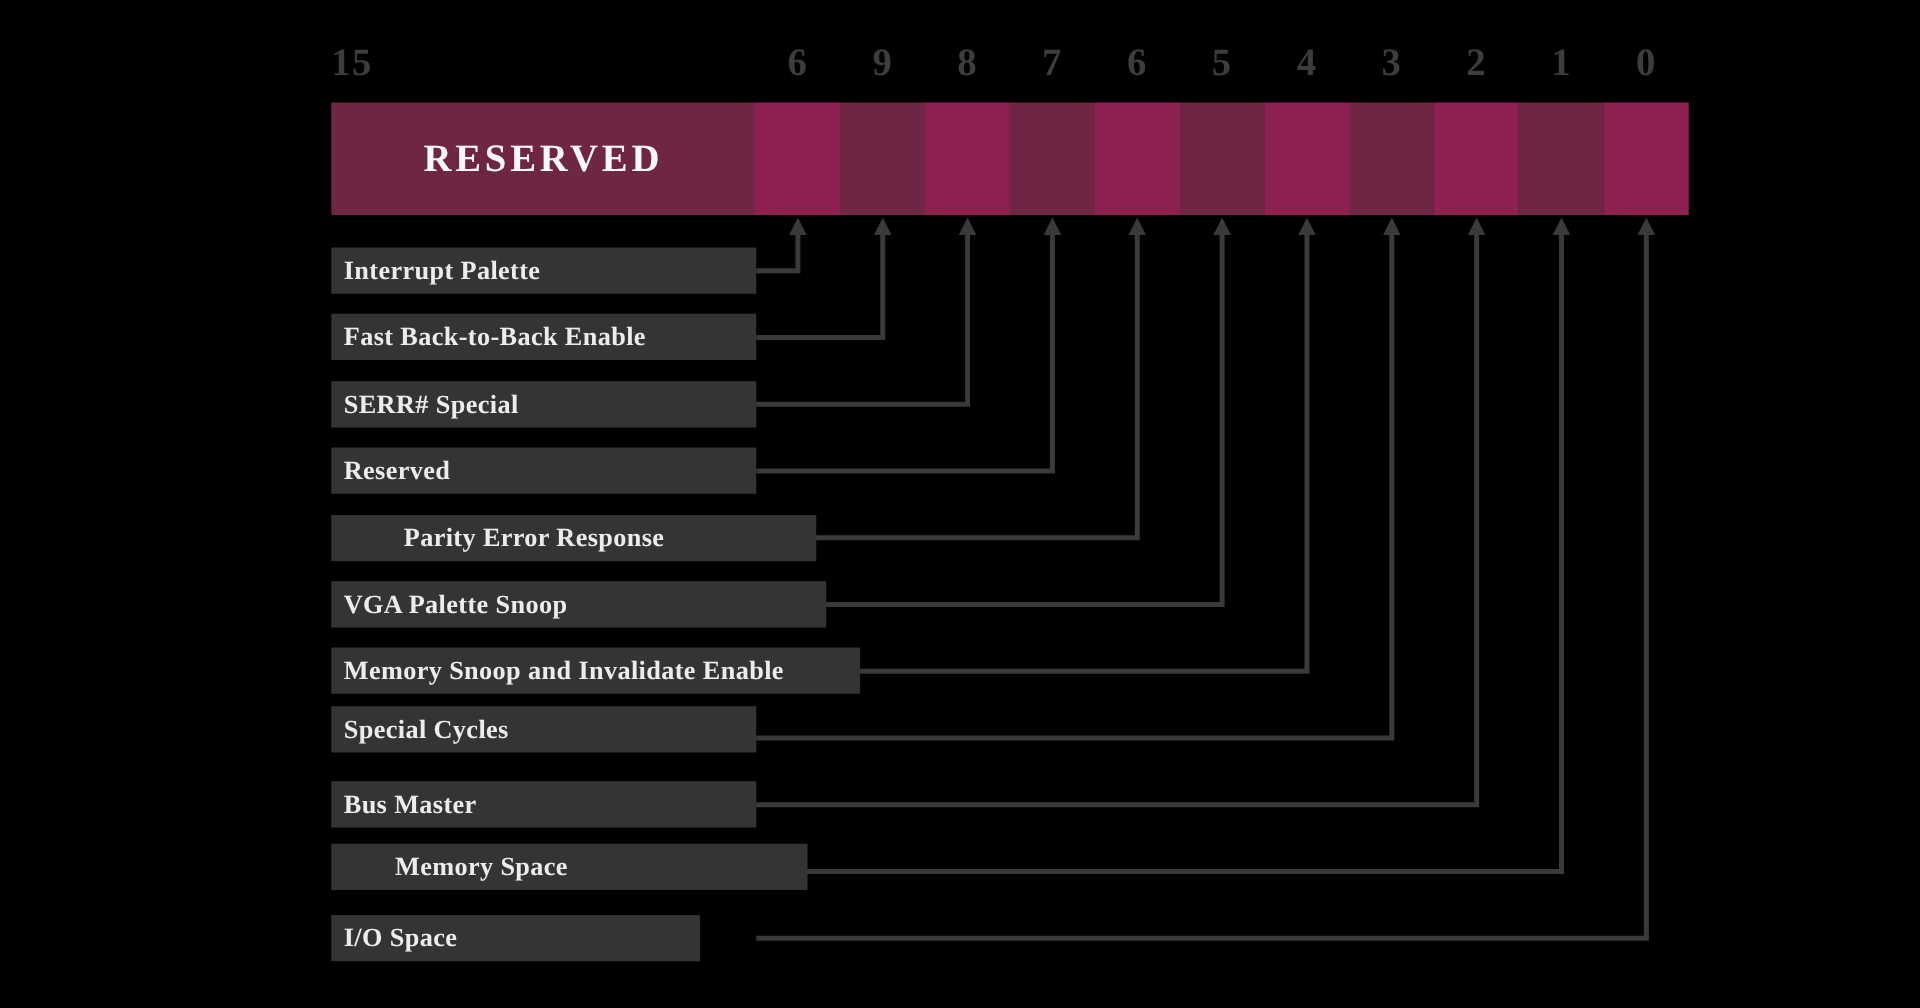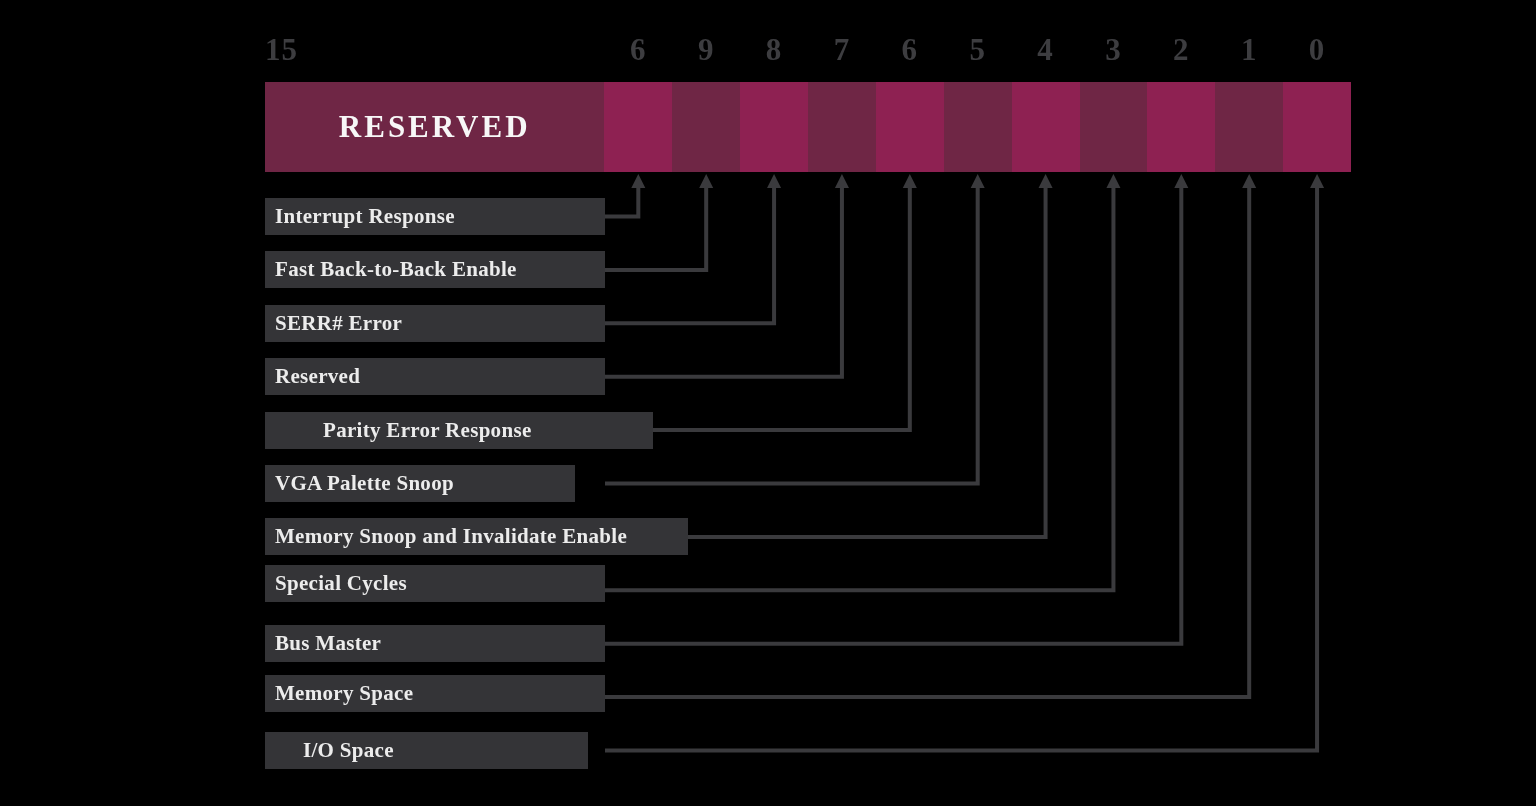--- a/index.html
+++ b/index.html
@@ -134,47 +134,47 @@
       <polyline points="565,643.7 1141.3125,643.7 1141.3125,186" fill="none" stroke="#3a3a3d" stroke-width="4"></polyline>
       <polygon points="1134.3125,188 1148.3125,188 1141.3125,174" fill="#3a3a3d"></polygon>
       <polyline points="565,697.0999999999999 1209.1875,697.0999999999999 1209.1875,186" fill="none" stroke="#3a3a3d" stroke-width="4"></polyline>
       <polygon points="1202.1875,188 1216.1875,188 1209.1875,174" fill="#3a3a3d"></polygon>
       <polyline points="565,750.5 1277.0625,750.5 1277.0625,186" fill="none" stroke="#3a3a3d" stroke-width="4"></polyline>
       <polygon points="1270.0625,188 1284.0625,188 1277.0625,174" fill="#3a3a3d"></polygon>
     </svg>
 
   <div id="field-rows">
       <div class="field-row" style="top: 198px; width: 340px;">
-        <span class="field-label">Interrupt Response</span>
+        <span class="field-label">Interrupt Palette</span>
       </div>
       <div class="field-row" style="top: 251.4px; width: 340px; text-align: right;">
         <span class="field-label">Fast Back-to-Back Enable</span>
       </div>
       <div class="field-row" style="top: 304.8px; width: 340px;">
-        <span class="field-label">SERR# Error</span>
+        <span class="field-label">SERR# Special</span>
       </div>
       <div class="field-row" style="top: 358.2px; width: 340px;">
         <span class="field-label">Reserved</span>
       </div>
       <div class="field-row" style="top: 411.6px; width: 340px; padding-left: 48px;">
         <span class="field-label">Parity Error Response</span>
       </div>
-      <div class="field-row" style="top: 465px; width: 310px;">
+      <div class="field-row" style="top: 465px; width: 396px;">
         <span class="field-label">VGA Palette Snoop</span>
       </div>
       <div class="field-row" style="top: 518.4px; width: 423px;">
         <span class="field-label">Memory Snoop and Invalidate Enable</span>
       </div>
       <div class="field-row" style="top: 565px; width: 340px;">
         <span class="field-label">Special Cycles</span>
       </div>
       <div class="field-row" style="top: 625.2px; width: 340px;">
         <span class="field-label">Bus Master</span>
       </div>
-      <div class="field-row" style="top: 675px; width: 340px;">
+      <div class="field-row" style="top: 675px; width: 340px; padding-left: 41px;">
         <span class="field-label">Memory Space</span>
       </div>
-      <div class="field-row" style="top: 732px; width: 295px; padding-left: 28px;">
+      <div class="field-row" style="top: 732px; width: 295px;">
         <span class="field-label">I/O Space</span>
       </div>
     </div>
 
 </div>
 
 </body></html>

